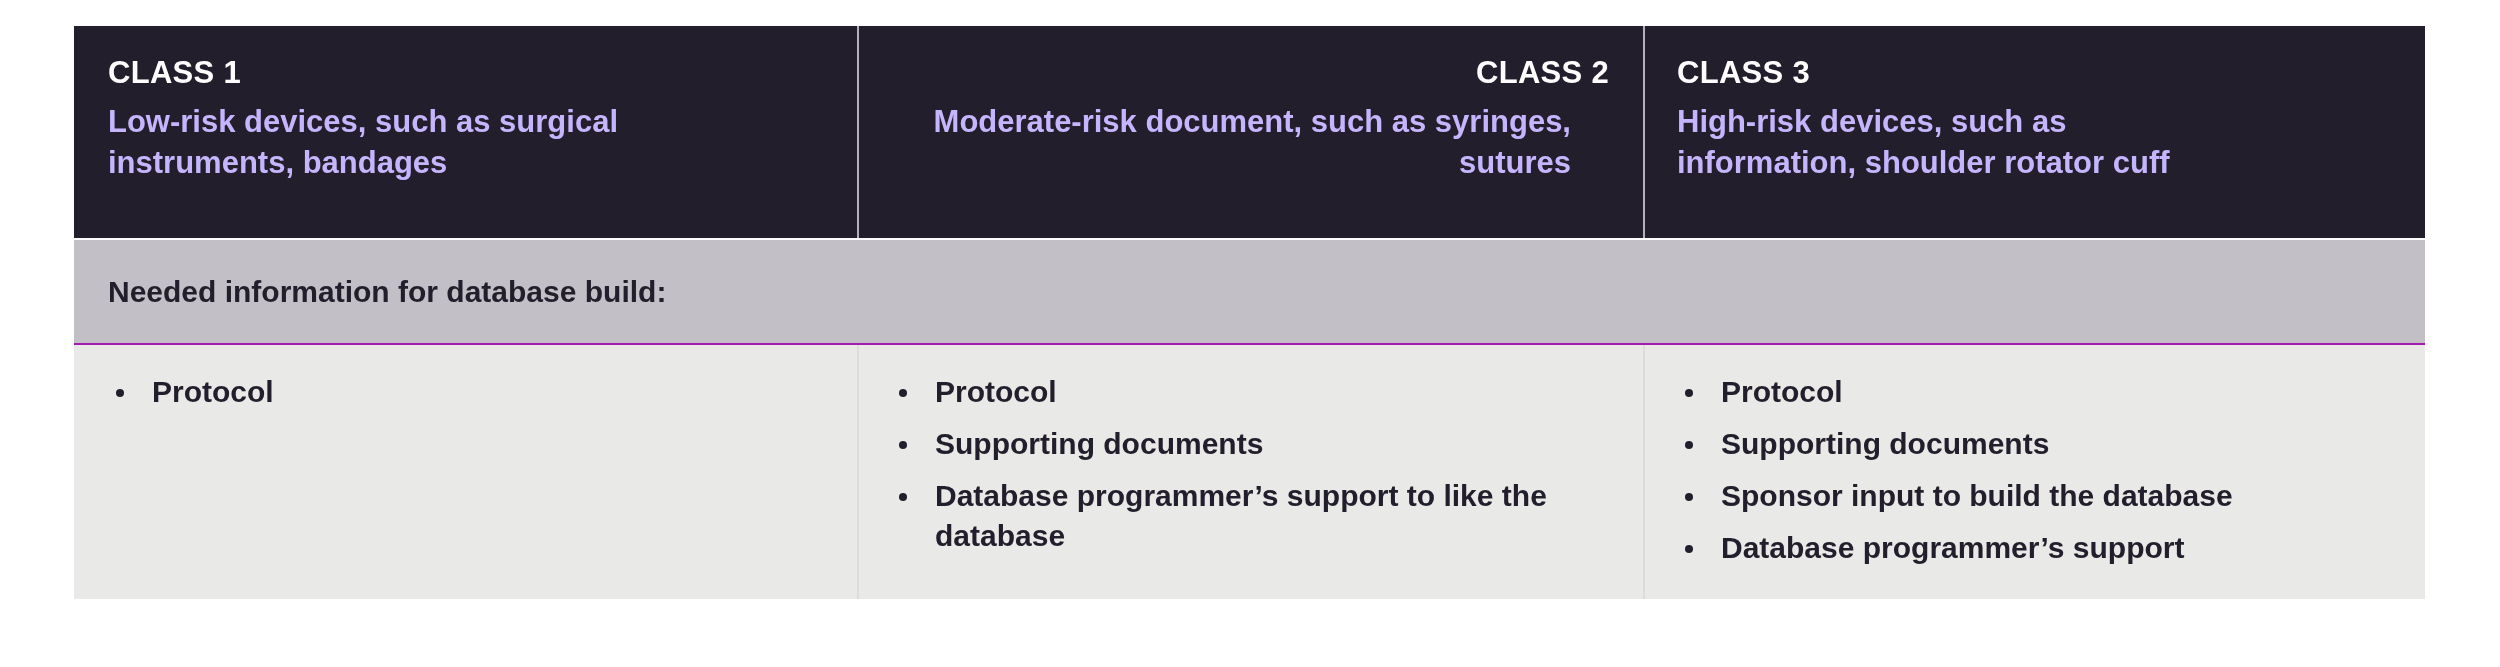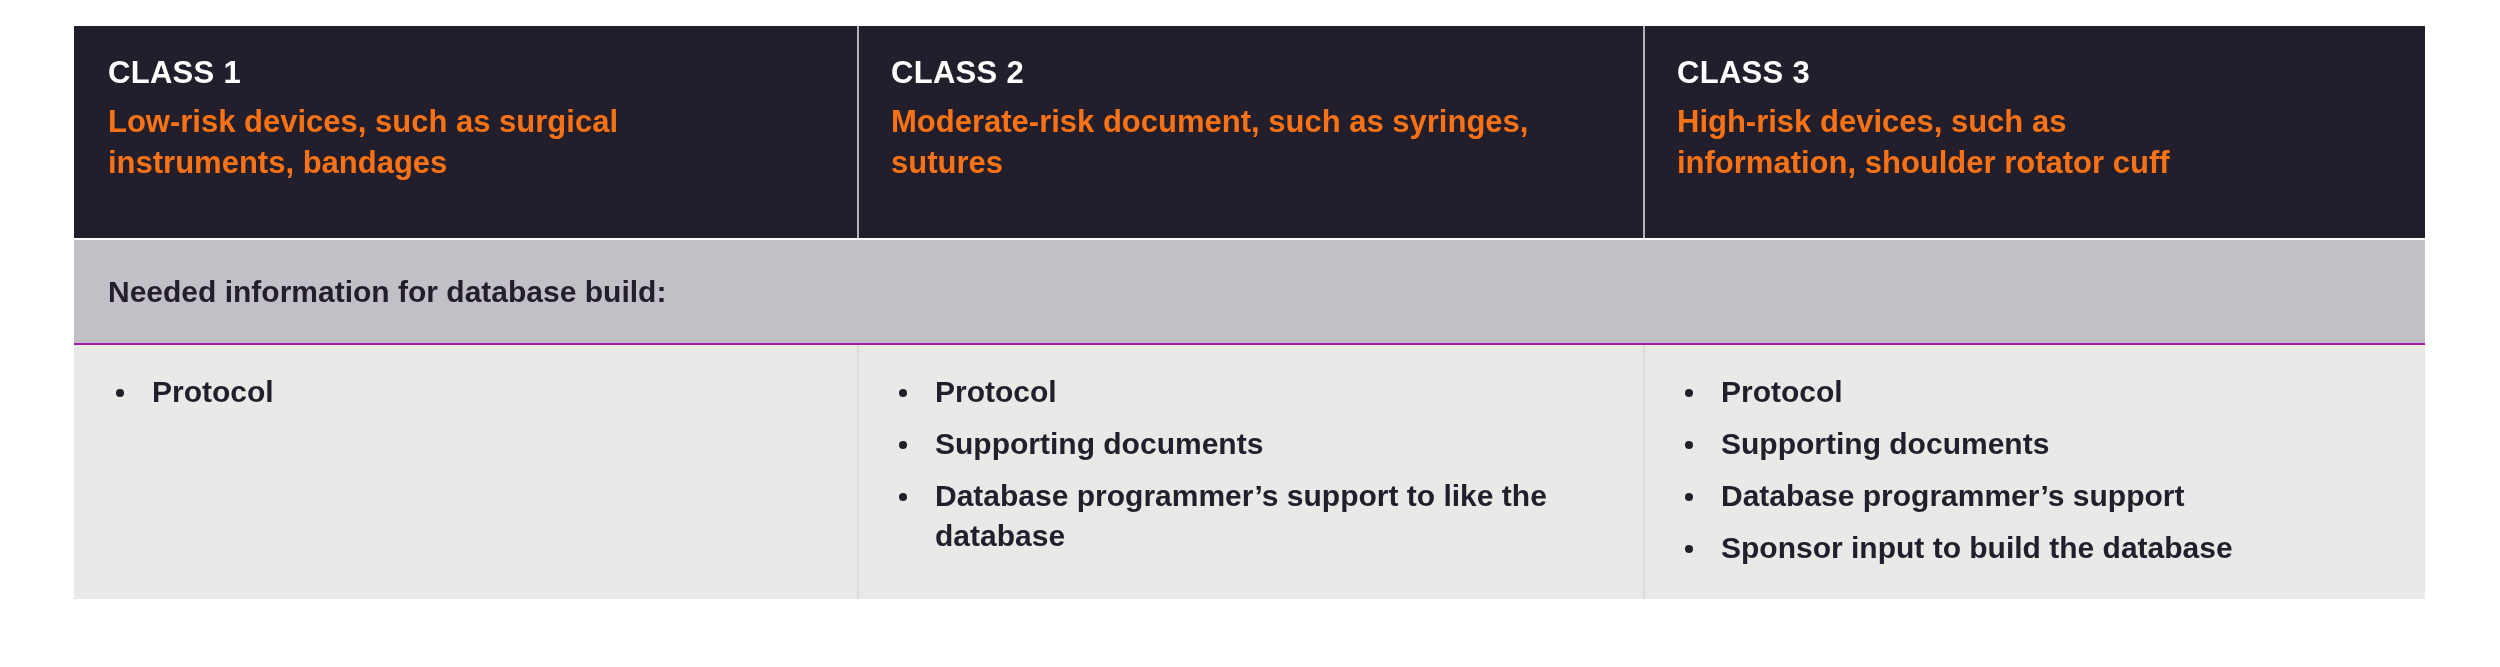--- a/index.html
+++ b/index.html
@@ -28,21 +28,21 @@
     height: 212px;
     background: #231e2b;
     box-sizing: border-box;
   }
   .header-cell {
     box-sizing: border-box;
     padding: 30px 34px 0 34px;
     position: relative;
   }
   .header-cell.c1 { width: 783px; }
-  .header-cell.c2 { width: 786px; }
+  .header-cell.c2 { width: 786px; text-align: right; }
   .header-cell.c3 { width: 642px; }
   .header-cell.c2::before,
   .header-cell.c3::before {
     content: "";
     position: absolute;
     left: 0;
     top: 0;
     bottom: 0;
     width: 2px;
     background: #b5b2bb;
@@ -50,21 +50,21 @@
   .class-title {
     color: #ffffff;
     font-size: 31px;
     font-weight: bold;
     letter-spacing: 0.3px;
     line-height: 1.1;
     margin: 0 0 11px 0;
     white-space: nowrap;
   }
   .class-desc {
-    color: #f97316;
+    color: #c4b5fd;
     font-size: 31px;
     font-weight: bold;
     line-height: 1.33;
     margin: 0;
     max-width: 680px;
   }
 
   
   .band-row {
     height: 107px;
@@ -167,19 +167,19 @@
       <ul class="bullets">
         <li>Protocol</li>
         <li>Supporting documents</li>
         <li>Database programmer’s support to like the database</li>
       </ul>
     </div>
     <div class="bullet-cell c3">
       <ul class="bullets">
         <li>Protocol</li>
         <li>Supporting documents</li>
+        <li>Sponsor input to build the database</li>
         <li>Database programmer’s support</li>
-        <li>Sponsor input to build the database</li>
       </ul>
     </div>
   </div>
 
 </div>
 
 </body></html>

